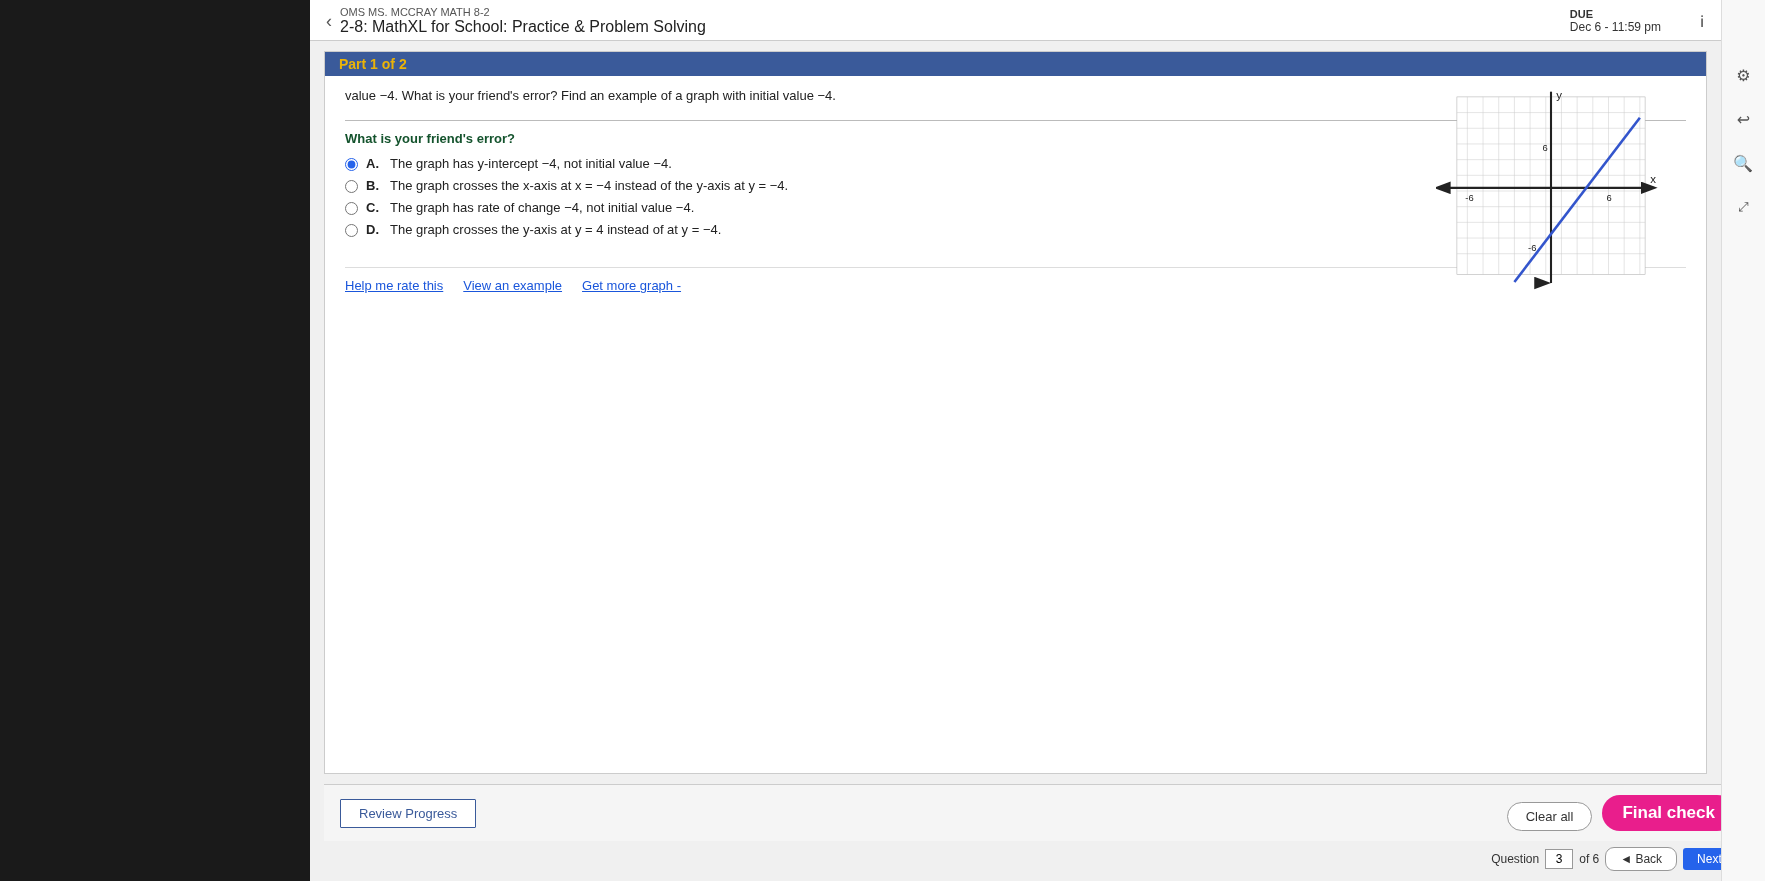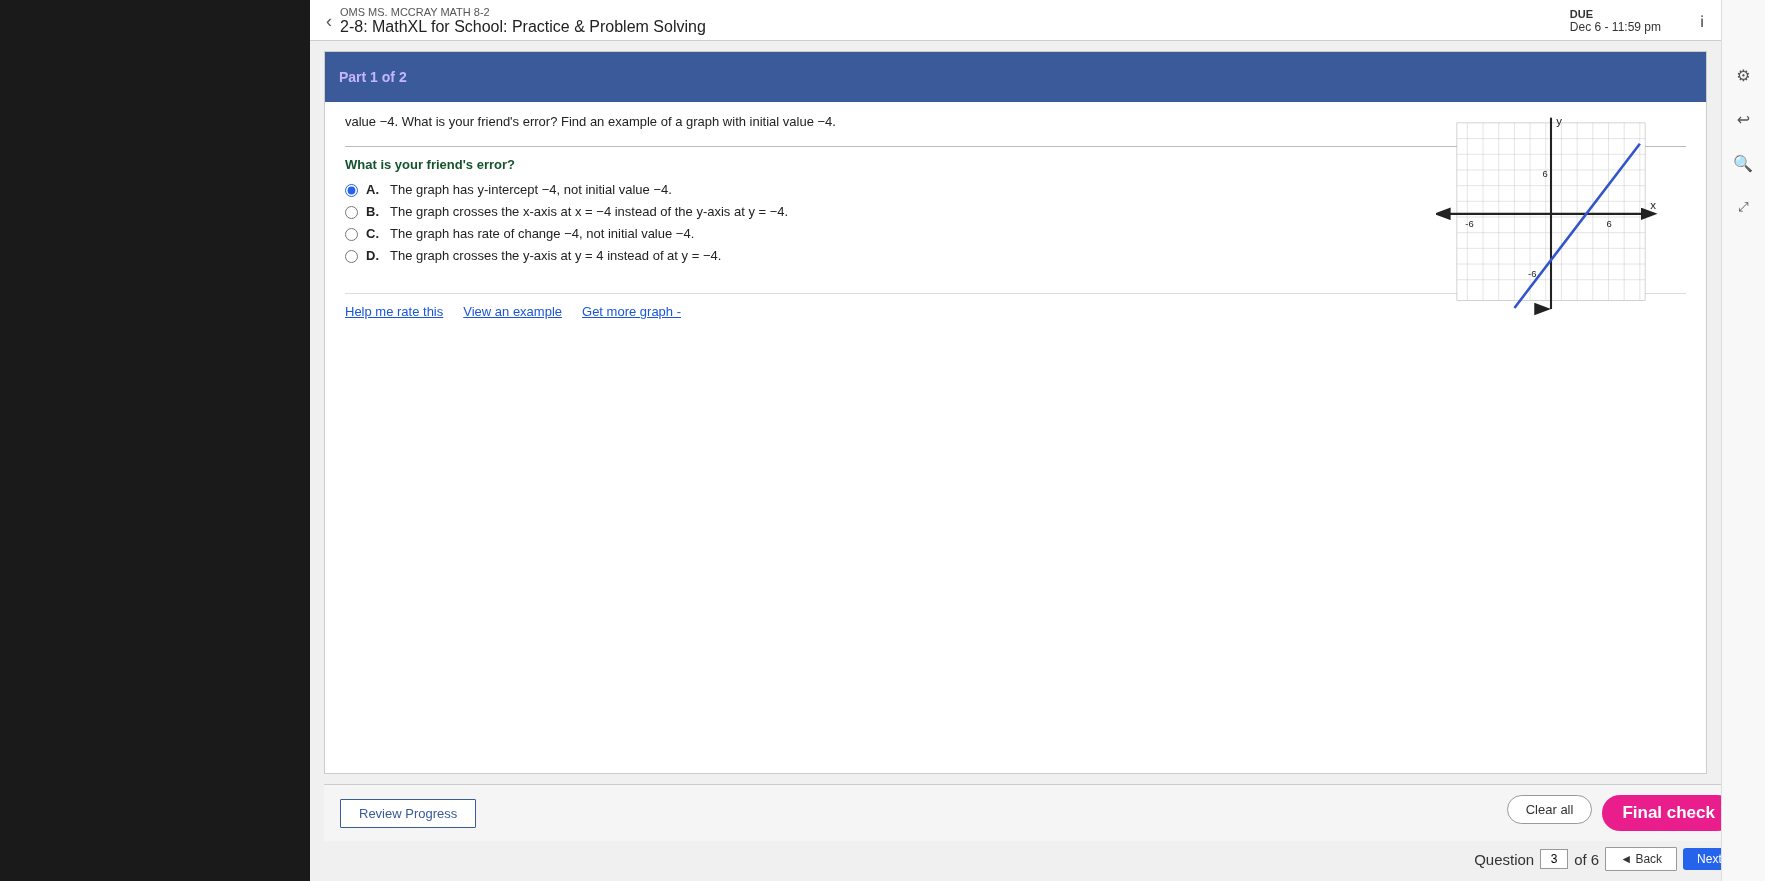--- a/index.html
+++ b/index.html
@@ -90,22 +90,22 @@
       flex: 1;
       background: #fff;
       margin: 10px 14px;
       border: 1px solid #ccc;
       display: flex;
       flex-direction: column;
       overflow: hidden;
     }
     .part-header {
       background: #3a5a9a;
-      color: #c4b5fd;
-      padding: 17px 14px;
+      color: #eab308;
+      padding: 4px 14px;
       font-size: 14px;
       font-weight: bold;
     }
     .question-area {
       flex: 1;
       display: flex;
       flex-direction: column;
       padding: 12px 20px;
       position: relative;
     }
@@ -187,21 +187,21 @@
       border: 1px solid #3a5a9a;
       background: #fff;
       color: #3a5a9a;
       padding: 6px 18px;
       font-size: 13px;
       cursor: pointer;
       border-radius: 1px;
     }
     .bottom-right-actions {
       display: flex;
-      align-items: flex-start;
+      align-items: flex-end;
       gap: 10px;
     }
     .clear-all-btn {
       border: 1px solid #999;
       background: #fff;
       color: #333;
       padding: 6px 18px;
       font-size: 13px;
       cursor: pointer;
       border-radius: 20px;
@@ -217,39 +217,39 @@
       font-weight: bold;
     }
     .pagination-row {
       display: flex;
       align-items: center;
       gap: 6px;
       margin-top: 6px;
       justify-content: flex-end;
     }
     .pagination-label {
-      font-size: 15px;
+      font-size: 12px;
       color: #333;
     }
     .pagination-num {
       border: 1px solid #999;
       background: #fff;
       padding: 2px 6px;
       font-size: 12px;
       min-width: 28px;
       text-align: center;
     }
     .back-btn {
       background: #fff;
       border: 1px solid #999;
       color: #333;
       padding: 4px 14px;
       font-size: 12px;
       cursor: pointer;
-      border-radius: 1px;
+      border-radius: 9px;
     }
     .next-btn {
       background: #2563eb;
       border: none;
       color: #fff;
       padding: 4px 14px;
       font-size: 12px;
       cursor: pointer;
       border-radius: 3px;
     }

